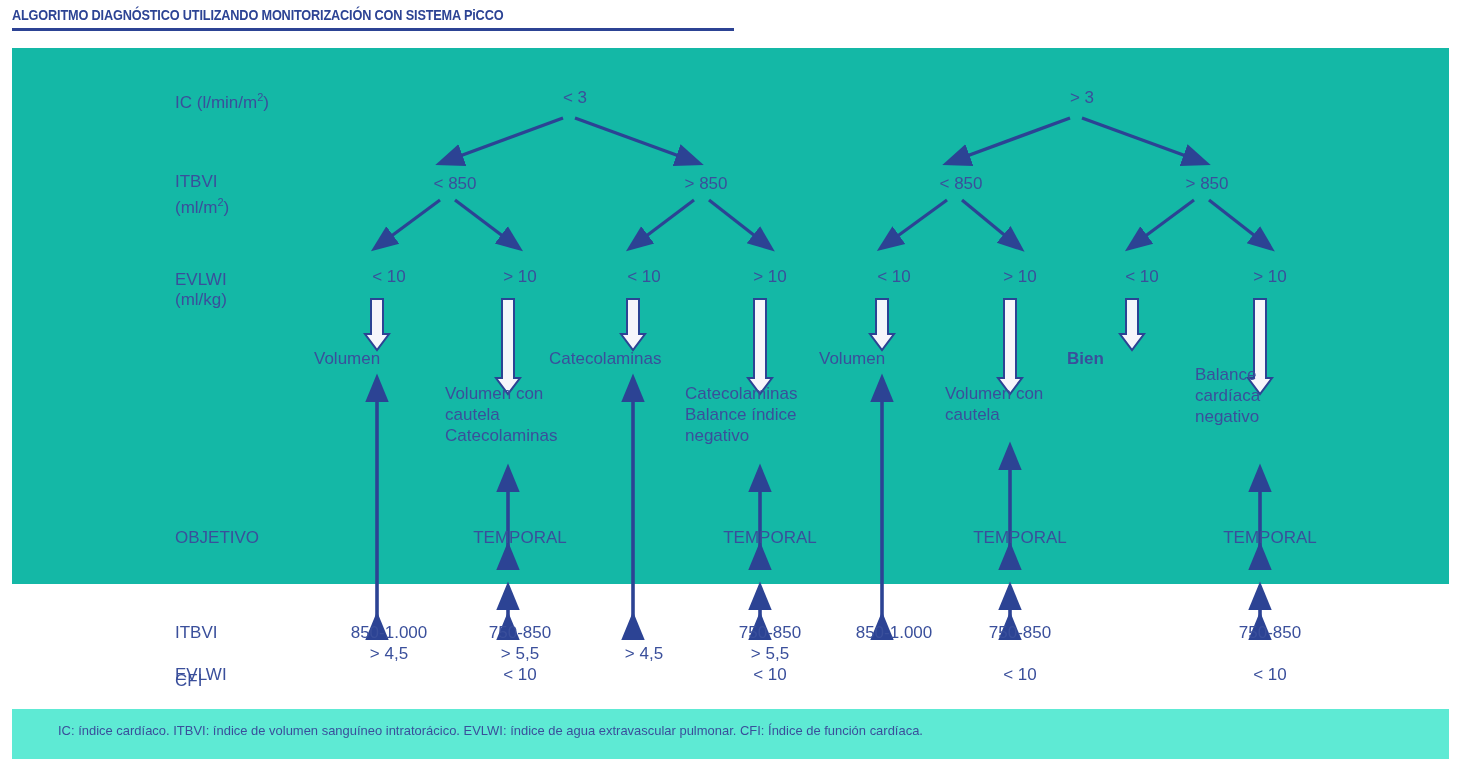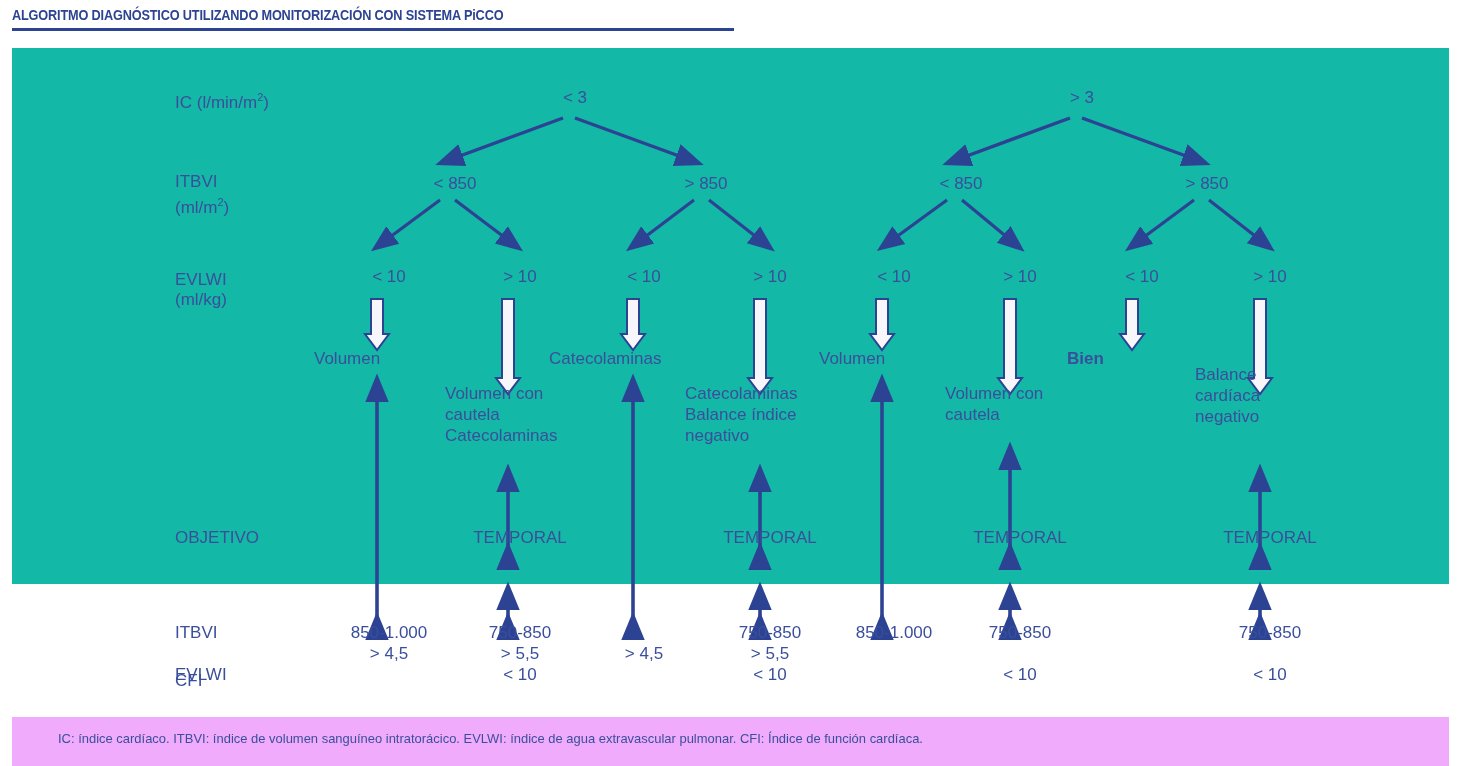--- a/index.html
+++ b/index.html
@@ -21,22 +21,21 @@
   #title-rule{
     position:absolute;left:0;top:22px;width:722px;height:2.5px;background:#2c4394;
   }
   
   #diagram-panel{
     position:absolute;left:12px;top:48px;width:1437px;height:536px;
     background:#14b8a6;
   }
   #footnote-panel{
     position:absolute;left:12px;top:709px;width:1437px;height:50px;
-    background:#f0abfc;
-    margin-top:8px;
+    background:#5eead4;
   }
   #footnote-text{
     position:absolute;left:46px;top:14px;font-size:13.5px;color:#3a4f9b;
     white-space:nowrap;transform:scaleX(0.96);transform-origin:left center;
   }
   
   .t{position:absolute;white-space:nowrap;font-size:17px;color:#3a4f9b;line-height:20px;}
   .ctr{transform:translateX(-50%);text-align:center;}
   .rowlabel{font-size:17px;}
   .multi{white-space:normal;width:150px;text-align:left;line-height:21px;}

